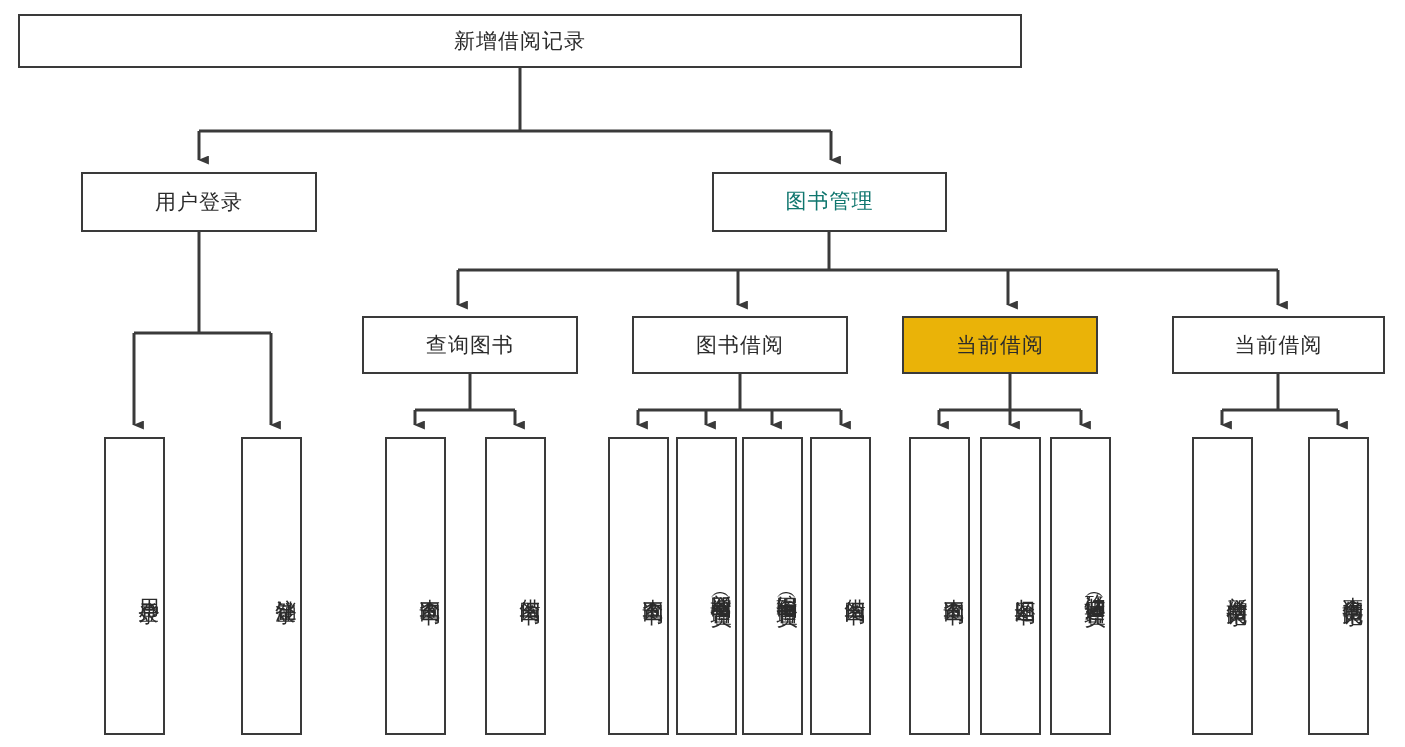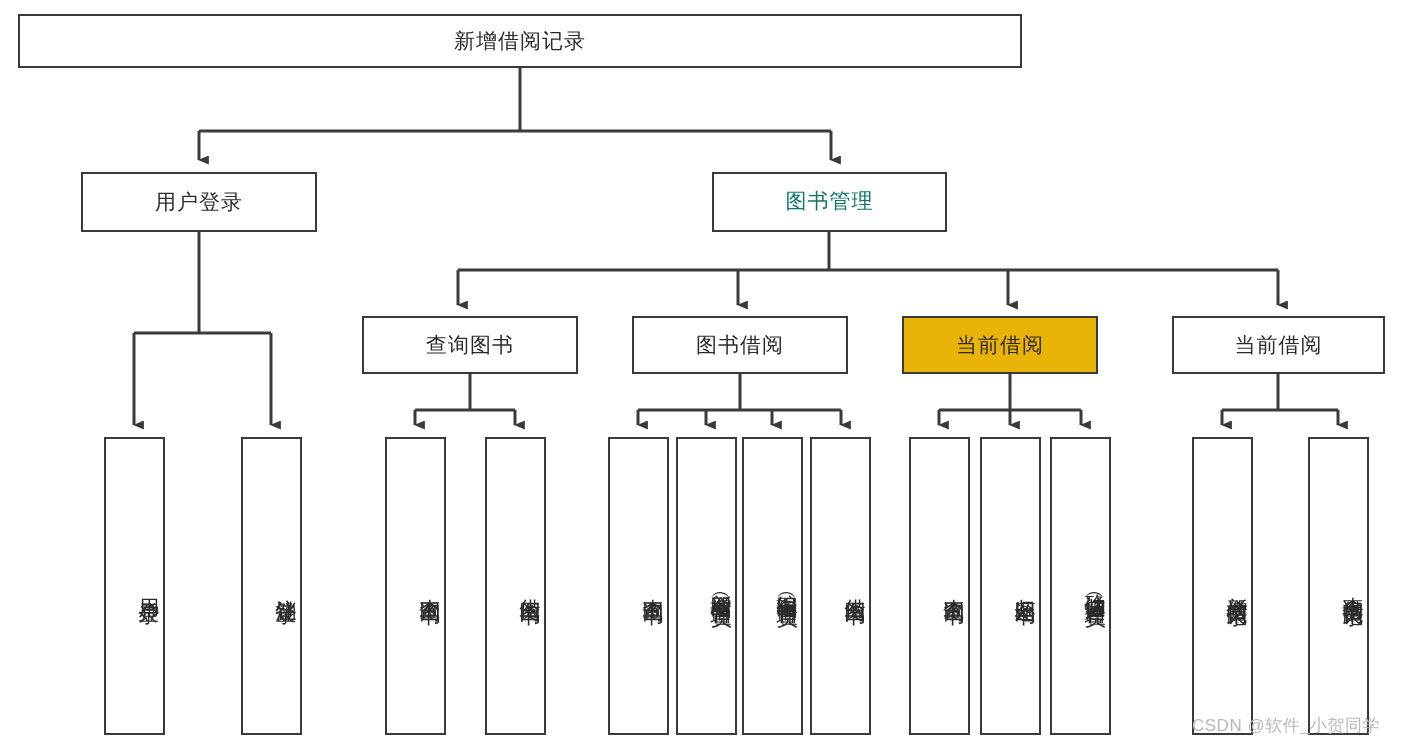--- a/index.html
+++ b/index.html
@@ -178,15 +178,14 @@
   <div class="node vert" style="left: 1050px; top: 437px; width: 61px; height: 298px; border-color: rgb(58, 58, 58); background: rgb(255, 255, 255); color: rgb(43, 43, 43);">
     <span class="vtext">确认归还（管理员）</span>
   </div>
   <div class="node vert" style="left: 1192px; top: 437px; width: 61px; height: 298px; border-color: rgb(58, 58, 58); background: rgb(255, 255, 255); color: rgb(43, 43, 43);">
     <span class="vtext">新增借阅记录</span>
   </div>
   <div class="node vert" style="left: 1308px; top: 437px; width: 61px; height: 298px; border-color: rgb(58, 58, 58); background: rgb(255, 255, 255); color: rgb(43, 43, 43);">
     <span class="vtext">查询借阅记录</span>
   </div>
 
-  <div class="watermark" style="left: 1192px; top: 714px; color: rgb(185, 185, 185);">CSDN @软件_小贺同学</div>
 
 </div>
 
 </body></html>

